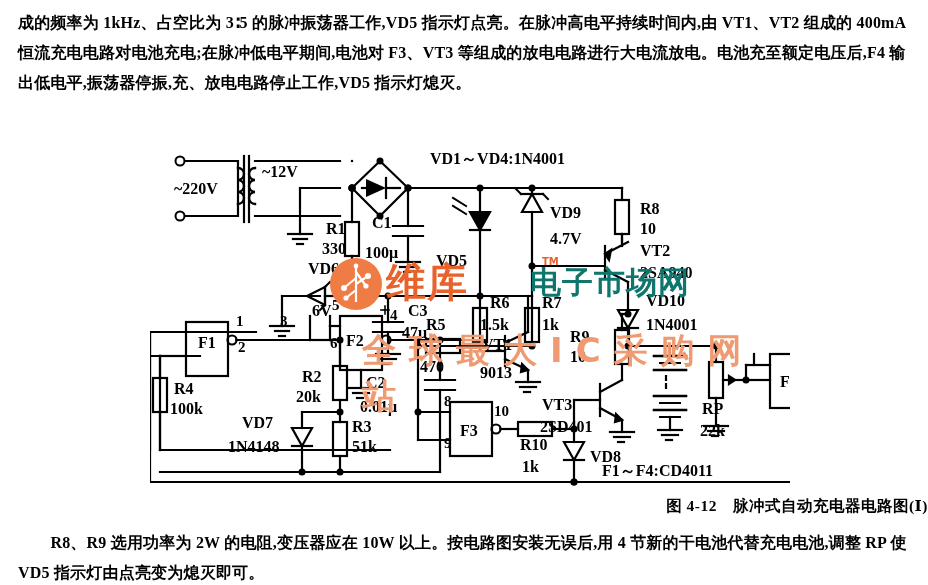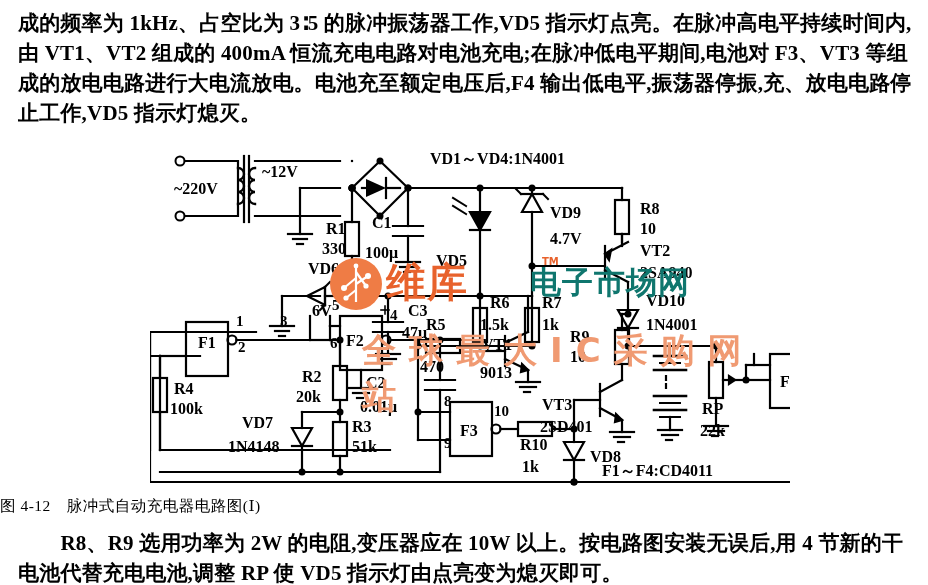--- a/index.html
+++ b/index.html
@@ -9,33 +9,33 @@
     font-family:"Liberation Serif","DejaVu Serif",serif;
     color:#000;
     overflow:hidden;
     position:relative;
   }
   .page{position:relative;width:928px;height:585px;}
 
   
   .para{
     position:absolute;
-    font-size:21px;
+    font-size:16px;
     font-weight:700;
     line-height:30px;
     letter-spacing:0.2px;
     white-space:pre-wrap;
   }
   #para-top{left:18px;top:8px;width:896px;}
   #para-bottom{left:18px;top:528px;width:896px;}
 
   
   #caption{
     position:absolute;left:0;top:496px;width:928px;
-    text-align:left;font-size:15.5px;font-weight:400;
+    text-align:right;font-size:15.5px;font-weight:700;
     letter-spacing:0.5px;
   }
 
   
   #schematic{position:absolute;left:150px;top:150px;width:640px;height:340px;}
   #schematic svg{display:block;}
 
   
   #watermark{
     position:absolute;left:330px;top:258px;width:470px;height:80px;

